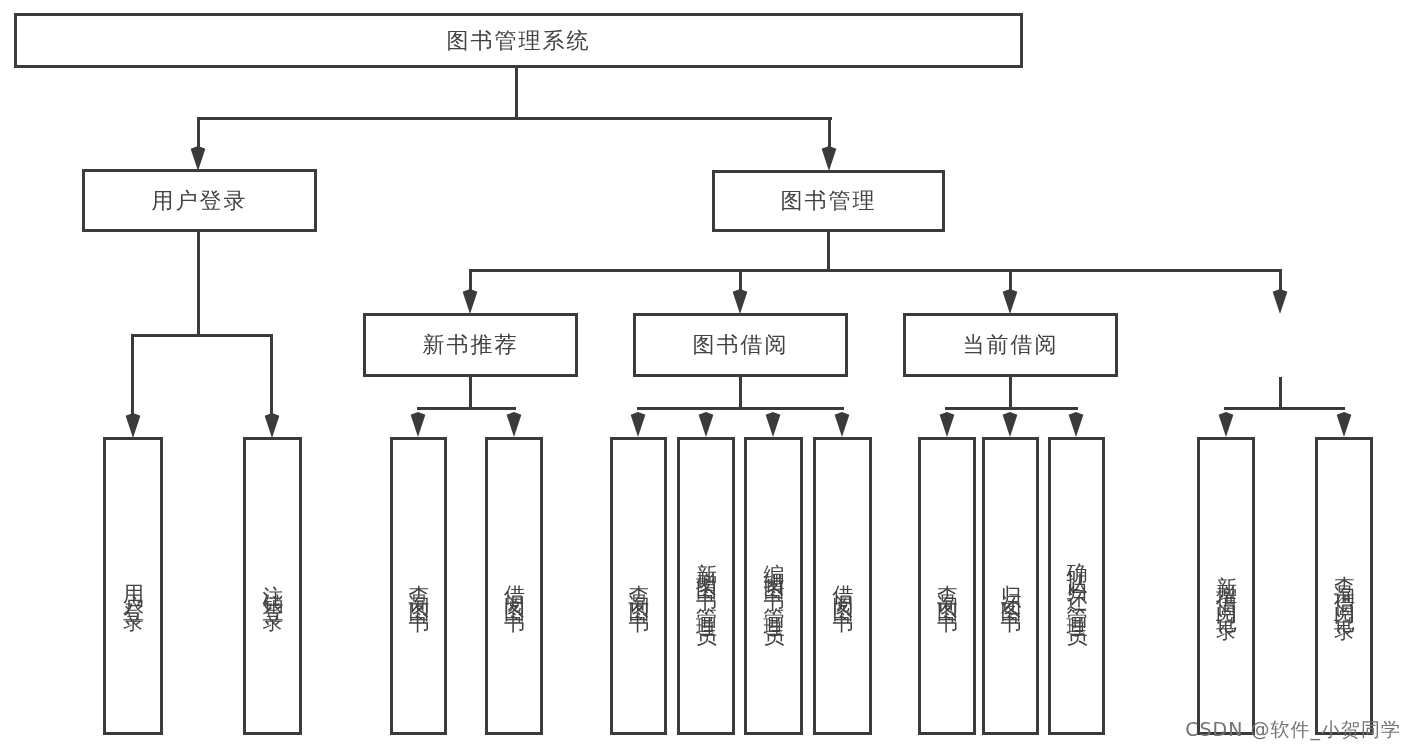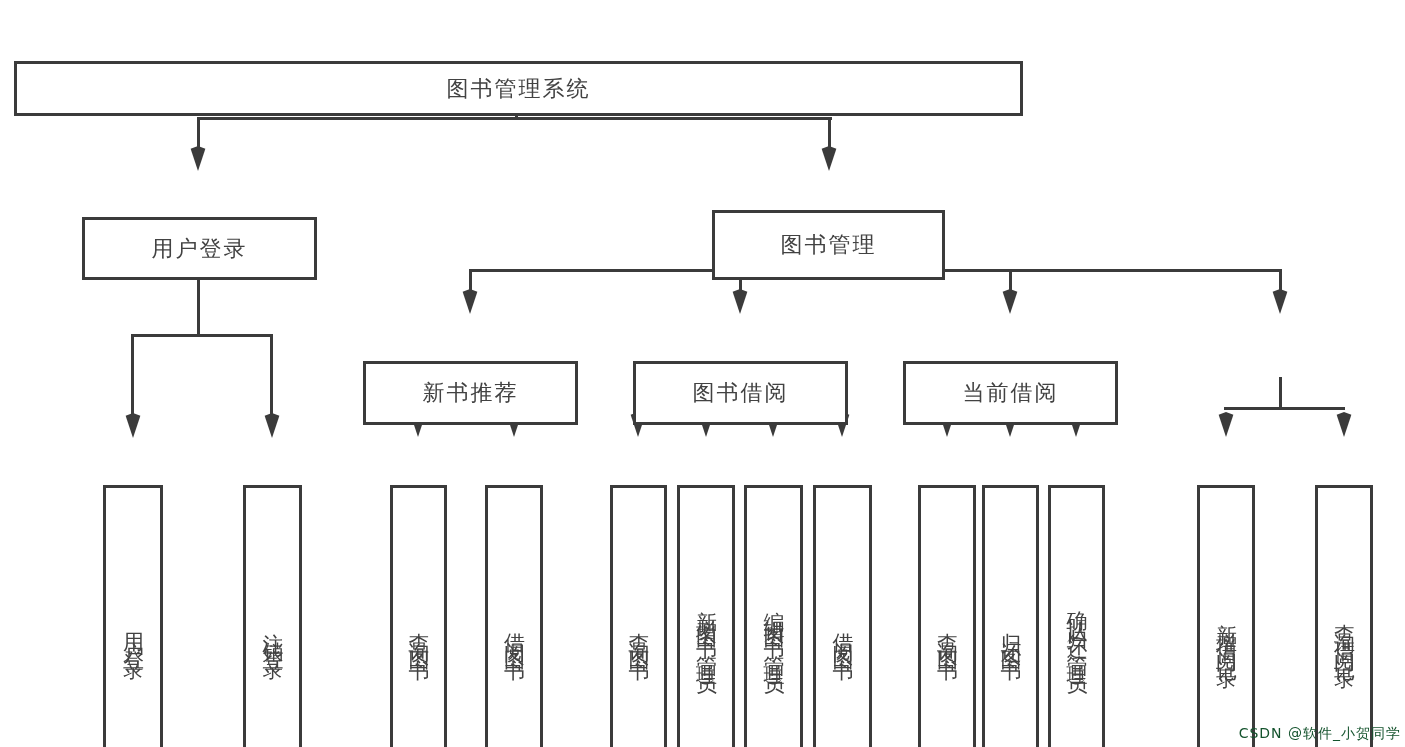--- a/index.html
+++ b/index.html
@@ -13,21 +13,20 @@
   }
   .box {
     position: absolute;
     background: #ffffff;
     border: 3px solid #3b3b3b;
     box-sizing: border-box;
     display: flex;
     align-items: center;
     justify-content: center;
     color: #424242;
-    margin-top: 48px;
   }
   .box.h span {
     font-size: 22px;
     letter-spacing: 2px;
     white-space: nowrap;
   }
   .box.v span {
     writing-mode: vertical-rl;
     text-orientation: mixed;
     font-size: 21px;
@@ -42,22 +41,22 @@
     position: absolute;
     width: 16px;
     height: 25px;
     background: #3b3b3b;
     clip-path: polygon(50% 100%, 4% 11%, 50% 0, 96% 11%);
   }
   .watermark {
     position: absolute;
     right: 4px;
     bottom: 4px;
-    font-size: 14px;
-    color: #14532d;
+    font-size: 19px;
+    color: #737373;
     letter-spacing: 1px;
     white-space: nowrap;
   }
 </style>
 </head>
 <body>
 
 <div class="canvas">
 
   <div class="line" style="left:515px; top:67px; width:3px; height:52px;"></div>
@@ -108,21 +107,21 @@
   <div class="arrow" style="left:1218px; top:412px;"></div>
   <div class="arrow" style="left:1336px; top:412px;"></div>
 
   <div class="box h" style="left:14px; top:13px; width:1009px; height:55px;">
     <span>图书管理系统</span>
   </div>
 
   <div class="box h" style="left:82px; top:169px; width:235px; height:63px;">
     <span>用户登录</span>
   </div>
-  <div class="box h" style="left:712px; top:162px; width:233px; height:70px;">
+  <div class="box h" style="left:712px; top:170px; width:233px; height:62px;">
     <span>图书管理</span>
   </div>
 
   <div class="box h" style="left:363px; top:313px; width:215px; height:64px;justify-content:center;">
     <span>新书推荐</span>
   </div>
   <div class="box h" style="left:633px; top:313px; width:215px; height:64px;">
     <span>图书借阅</span>
   </div>
   <div class="box h" style="left:903px; top:313px; width:215px; height:64px;">

